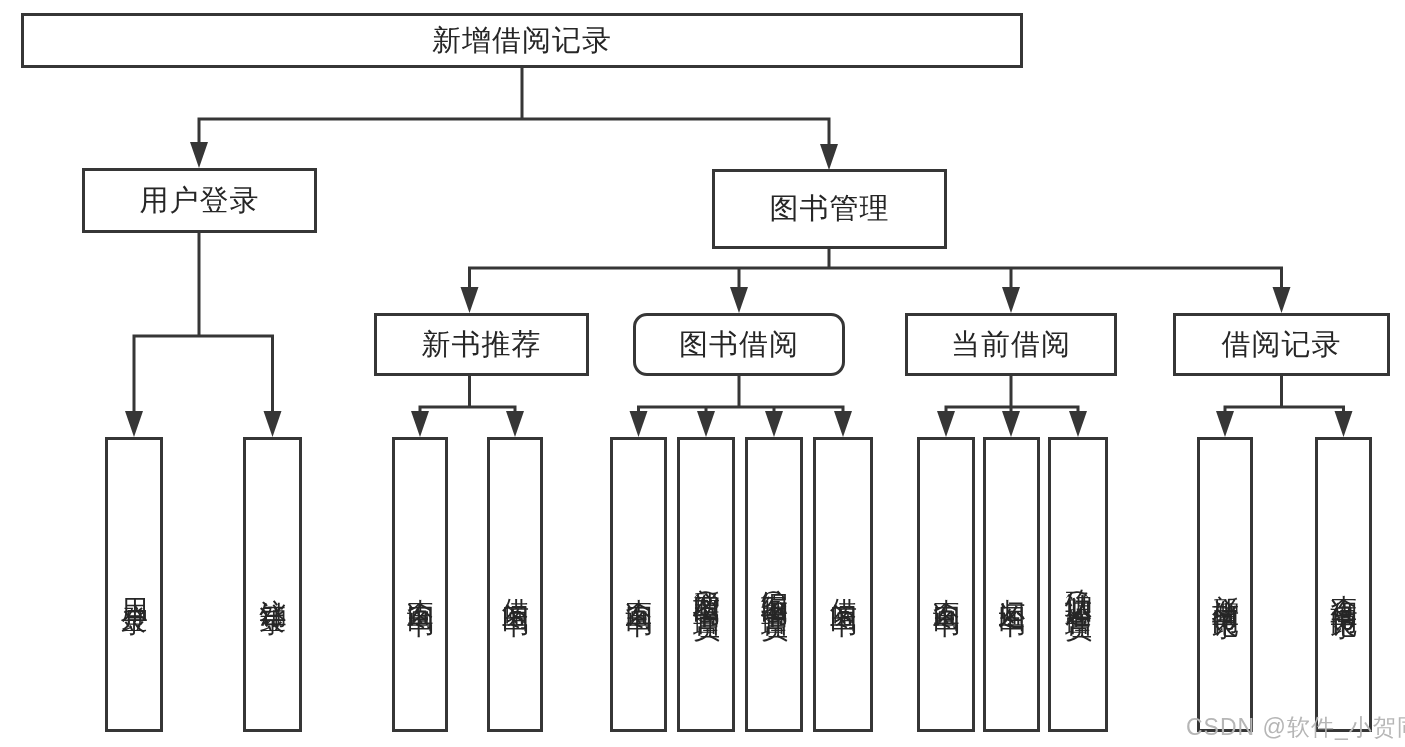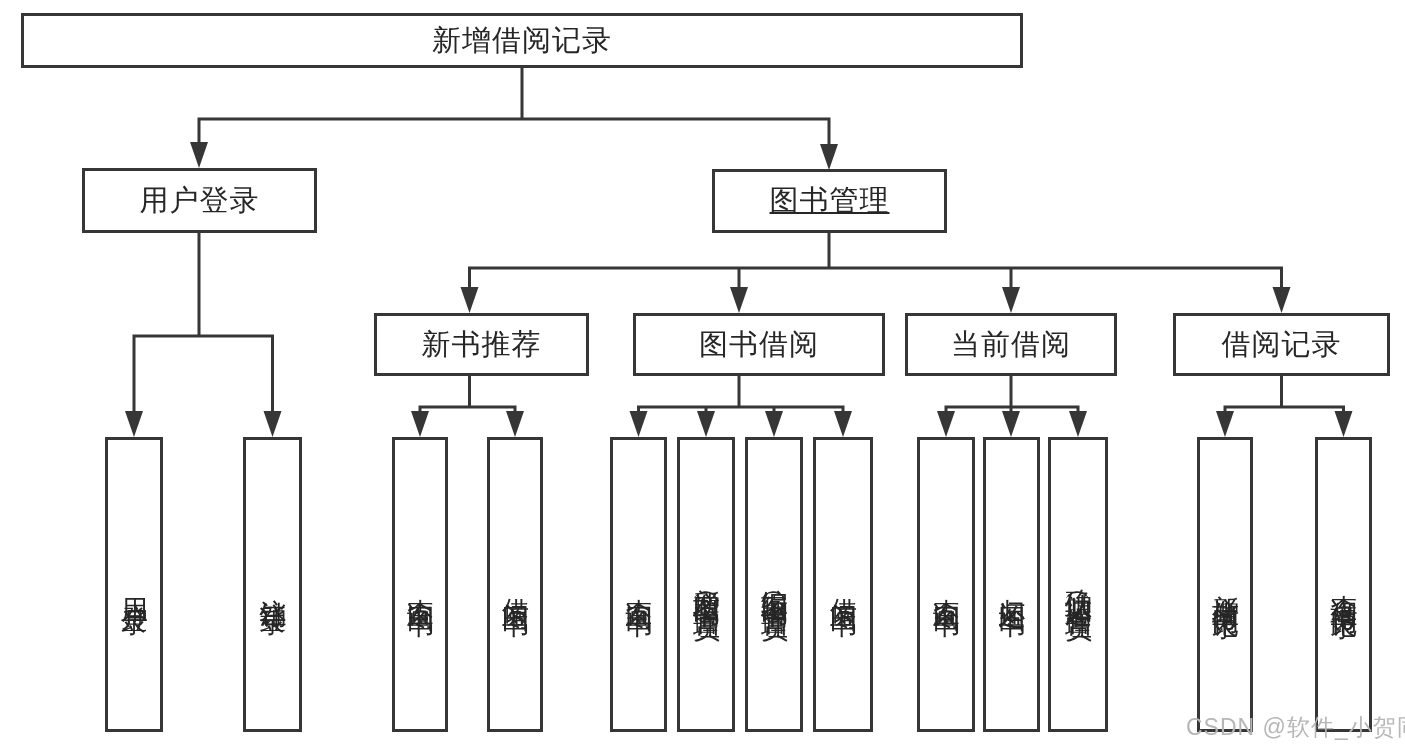--- a/index.html
+++ b/index.html
@@ -95,24 +95,24 @@
     <g stroke="#363636" stroke-width="3" fill="#363636" stroke-linecap="square">
       <path d="M1281.5,376 V407 M1225,407 H1343.5 M1225,407 V414 M1343.5,407 V414" fill="none"></path>
       <polygon points="1216,411 1234,411 1225,437" stroke="none"></polygon>
       <polygon points="1334.5,411 1352.5,411 1343.5,437" stroke="none"></polygon>
     </g>
   </svg>
 
   <div class="box" style="left:21px; top:13px; width:1002px; height:55px;">新增借阅记录</div>
 
   <div class="box" style="left:82px; top:168px; width:235px; height:65px;">用户登录</div>
-  <div class="box" style="left:712px; top:169px; width:235px; height:64px;text-decoration:underline;">图书管理</div>
+  <div class="box" style="left:712px; top:169px; width:235px; height:80px;">图书管理</div>
 
   <div class="box" style="left:374px; top:313px; width:215px; height:63px;">新书推荐</div>
-  <div class="box" style="left:633px; top:313px; width:252px; height:63px;">图书借阅</div>
+  <div class="box" style="left:633px; top:313px; width:212px; height:63px;border-radius:14px;">图书借阅</div>
   <div class="box" style="left:905px; top:313px; width:212px; height:63px;">当前借阅</div>
   <div class="box" style="left:1173px; top:313px; width:217px; height:63px;">借阅记录</div>
 
   <div class="vbox" style="left:105px; width:58px;">用户登录</div>
   <div class="vbox" style="left:243px; width:59px;">注销登录</div>
 
   <div class="vbox" style="left:392px; width:56px;">查询图书</div>
   <div class="vbox" style="left:487px; width:56px;">借阅图书</div>
 
   <div class="vbox" style="left:610px; width:57px;">查询图书</div>

